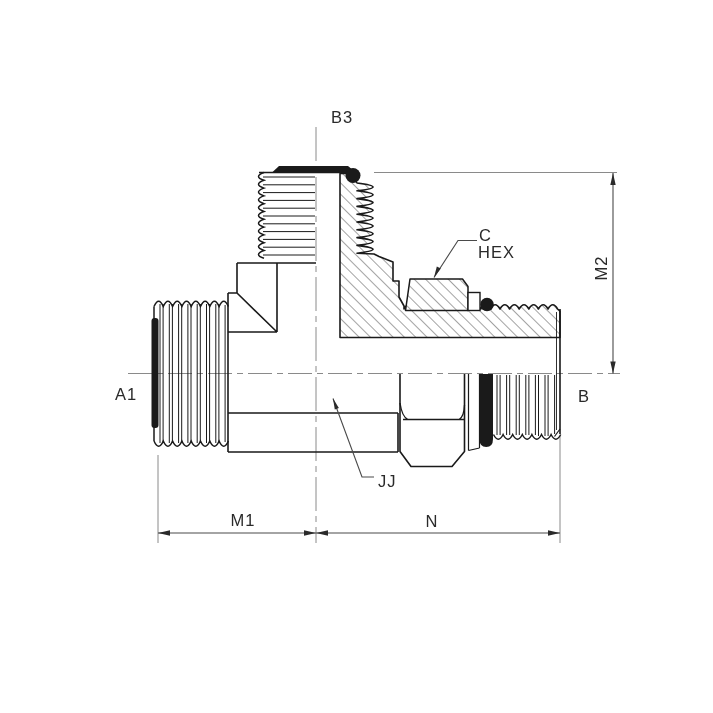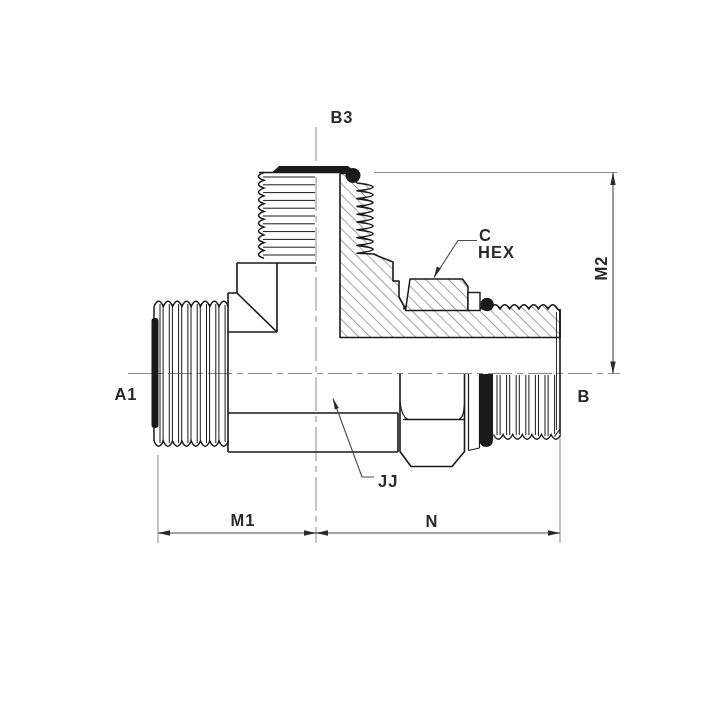--- a/index.html
+++ b/index.html
@@ -1,17 +1,17 @@
 <!DOCTYPE html>
 <html><head>
 <meta charset="utf-8">
 <style>
   html,body{margin:0;padding:0;background:#fff;}
   .stage{width:713px;height:713px;position:relative;background:#fff;overflow:hidden;
-         font-family:"Liberation Sans",sans-serif;font-weight:bold;}
+         font-family:"Liberation Sans",sans-serif;}
   svg{display:block;}
   text{font-family:"Liberation Sans",sans-serif;font-size:16.5px;letter-spacing:1px;}
 </style>
 </head>
 <body>
 
 <div class="stage">
 <svg width="713" height="713" viewBox="0 0 713 713" xmlns="http://www.w3.org/2000/svg">
 
   <defs>

